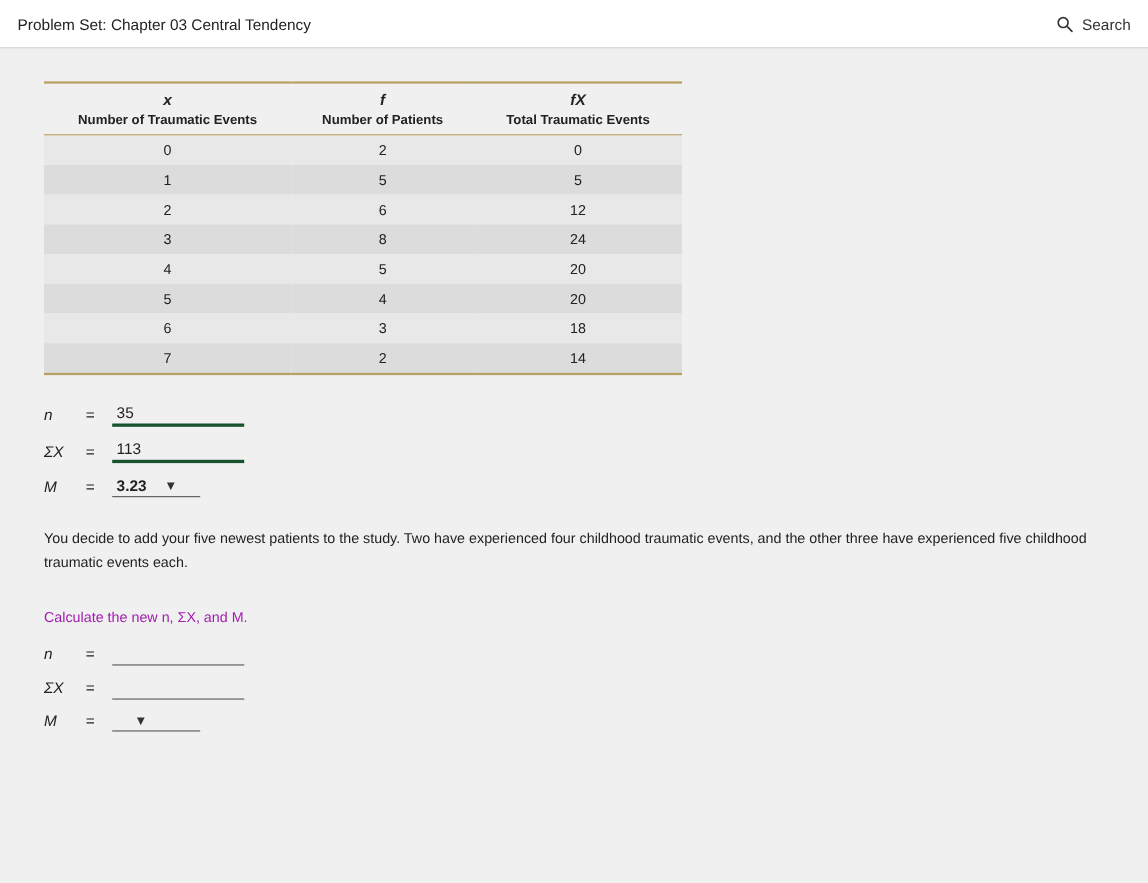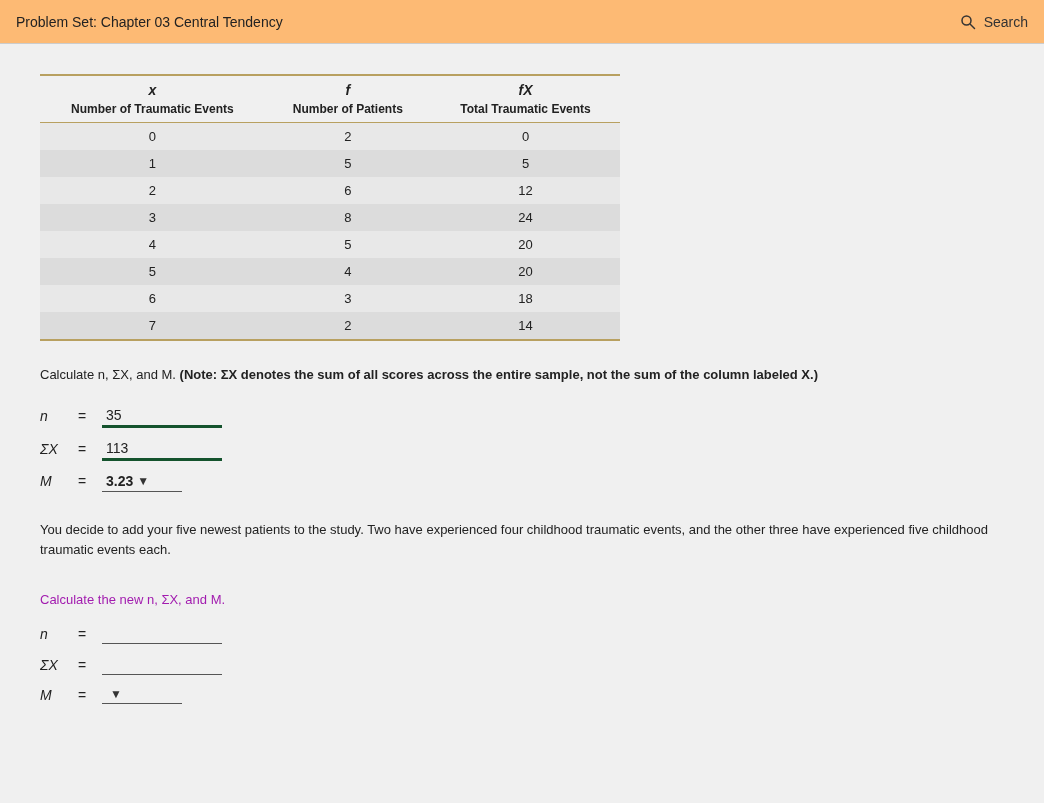--- a/index.html
+++ b/index.html
@@ -4,21 +4,21 @@
   <style>
     * { box-sizing: border-box; margin: 0; padding: 0; }
     body {
       font-family: Arial, sans-serif;
       background: #c8c8c8;
       width: 1044px;
       min-height: 803px;
       position: relative;
     }
     .top-bar {
-      background: #fdba74;
+      background: #ffffff;
       height: 44px;
       display: flex;
       align-items: center;
       justify-content: space-between;
       padding: 0 16px;
       border-bottom: 1px solid #ccc;
     }
     .top-bar-title {
       font-size: 14px;
       color: #222;
@@ -126,21 +126,21 @@
     .calc-value {
       font-size: 14px;
       color: #222;
       border-bottom: 3px solid #14532d;
       width: 120px;
       padding: 2px 4px;
     }
     .calc-dropdown {
       display: flex;
       align-items: center;
-      gap: 4px;
+      gap: 16px;
       border-bottom: 1px solid #555;
       width: 80px;
       padding: 2px 4px;
     }
     .calc-dropdown-val {
       font-size: 14px;
       color: #222;
       font-weight: bold;
     }
     .dropdown-arrow {
@@ -231,23 +231,20 @@
           <td>18</td>
         </tr>
         <tr>
           <td>7</td>
           <td>2</td>
           <td>14</td>
         </tr>
       </tbody>
   </table>
 
-  <div class="instruction-text">
-    <span>Calculate n, ΣX, and M. <strong>(Note: ΣX denotes the sum of all scores across the entire sample, not the sum of the column labeled X.)</strong></span>
-  </div>
 
   <div class="calc-section">
     <div class="calc-row">
       <span class="calc-label">n</span>
       <span class="calc-equals">=</span>
       <div class="calc-value">35</div>
     </div>
     <div class="calc-row">
       <span class="calc-label">ΣX</span>
       <span class="calc-equals">=</span>

